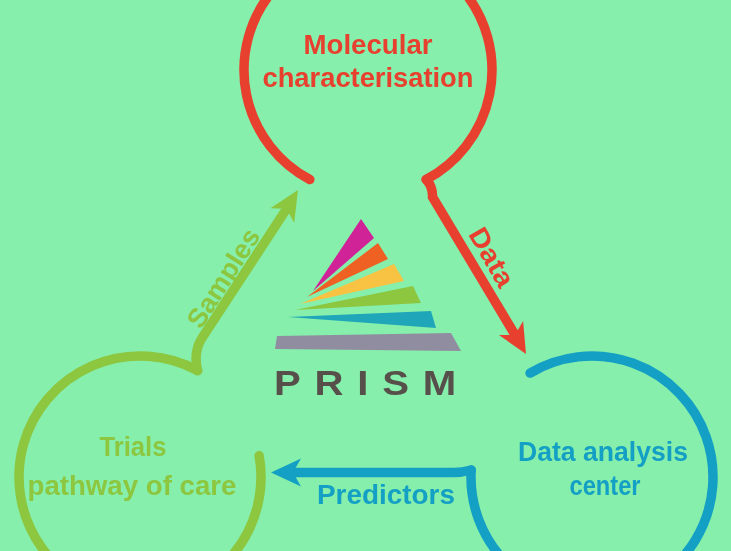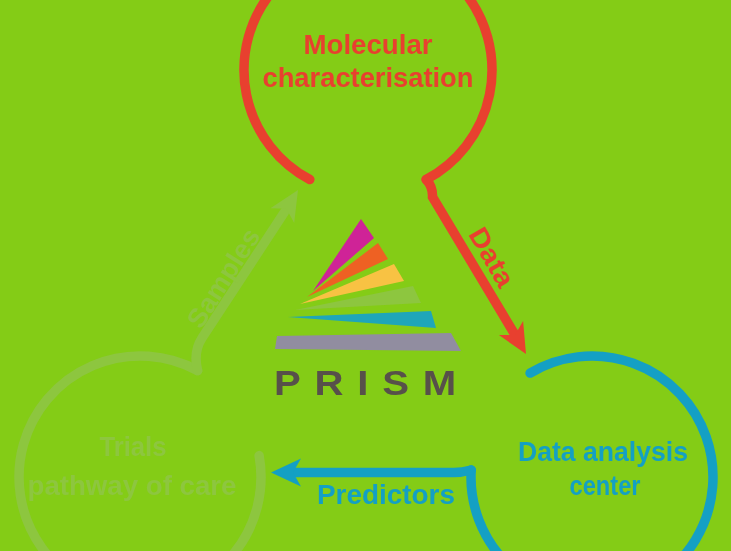--- a/index.html
+++ b/index.html
@@ -1,20 +1,20 @@
 <!DOCTYPE html>
 <html><head>
 <meta charset="utf-8">
 <style>
   html, body { margin: 0; padding: 0; background: #ffffff; }
   .canvas {
     position: relative;
     width: 731px;
     height: 551px;
-    background: #84cc16;
+    background: #86efac;
     overflow: hidden;
     font-family: "Liberation Sans", sans-serif;
   }
   svg { display: block; }
   svg text {
     font-family: "Liberation Sans", "DejaVu Sans", sans-serif;
     font-weight: 700;
   }
   .ring, .shaft {
     fill: none;

